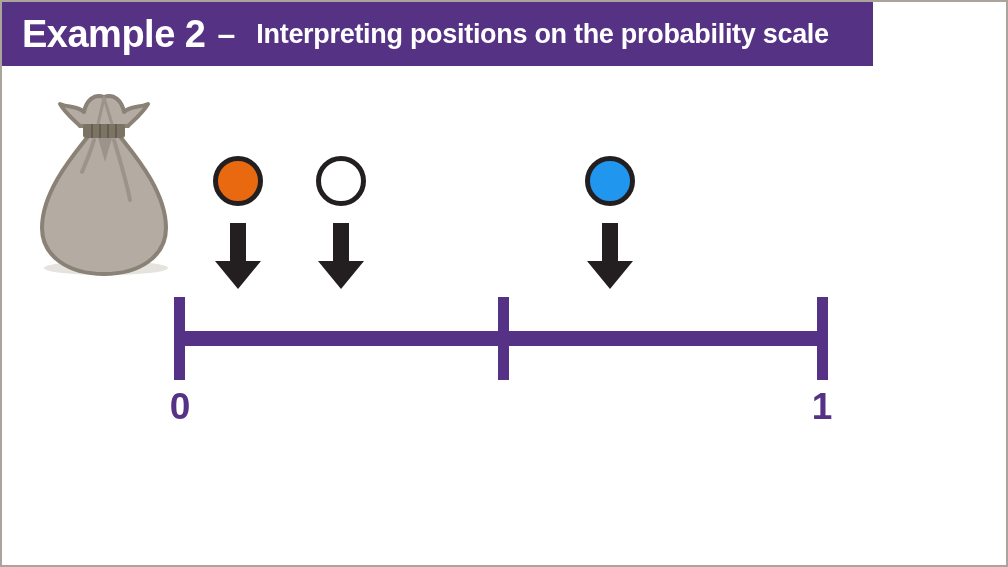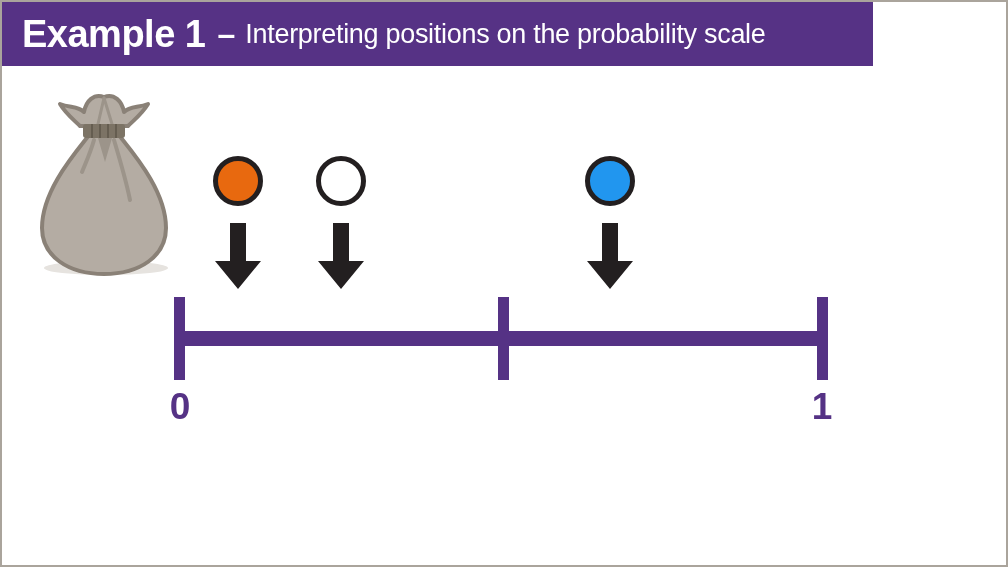--- a/index.html
+++ b/index.html
@@ -15,21 +15,21 @@
   
   .header{
     position:absolute;left:0;top:0;
     width:871px;height:64px;
     display:flex;align-items:center;
     padding-left:20px;box-sizing:border-box;
     color:#ffffff;
   }
   .header .t-main{font-size:38px;font-weight:bold;letter-spacing:-0.5px;}
   .header .t-sep{font-size:32px;font-weight:bold;margin:0 10px 0 12px;}
-  .header .t-sub{font-size:27px;font-weight:normal;letter-spacing:-0.3px;}
+  .header .t-sub{font-size:27px;font-weight:bold;letter-spacing:-0.3px;margin-left:11px;}
   
   .bag{position:absolute;left:30px;top:86px;}
   
   .marker{
     position:absolute;top:154px;width:50px;
     display:flex;flex-direction:column;align-items:center;
   }
   .marker .circle{
     width:40px;height:40px;border-radius:50%;
     border:5px solid #231f20;background:#fff;
@@ -54,21 +54,21 @@
   }
   .label-0{left:148px;}
   .label-1{left:790px;}
 </style>
 </head>
 <body>
 
 <div class="page">
 
   <div class="header" style="background-color: rgb(86, 50, 133);">
-    <span class="t-main">Example 1</span>
+    <span class="t-main">Example 2</span>
     <span class="t-sep">–</span>
     <span class="t-sub">Interpreting positions on the probability scale</span>
   </div>
 
   <svg class="bag" width="144" height="192" viewBox="0 0 144 192">
     <ellipse cx="74" cy="180" rx="62" ry="7" fill="#e6e3df"></ellipse>
     <path d="M58,46 C44,64 10,102 10,140 C10,168 36,186 72,186
              C108,186 134,168 134,140 C134,102 100,64 86,46 Z" stroke-width="4" stroke-linejoin="round" fill="#b4aca3" stroke="#8a8177"></path>
     <path d="M66,50 L73,74 L80,50 Z" fill="#9c948a"></path>
     <path d="M62,52 C58,66 54,74 50,84" fill="none" stroke-width="4" stroke-linecap="round" stroke="#9c948a"></path>

